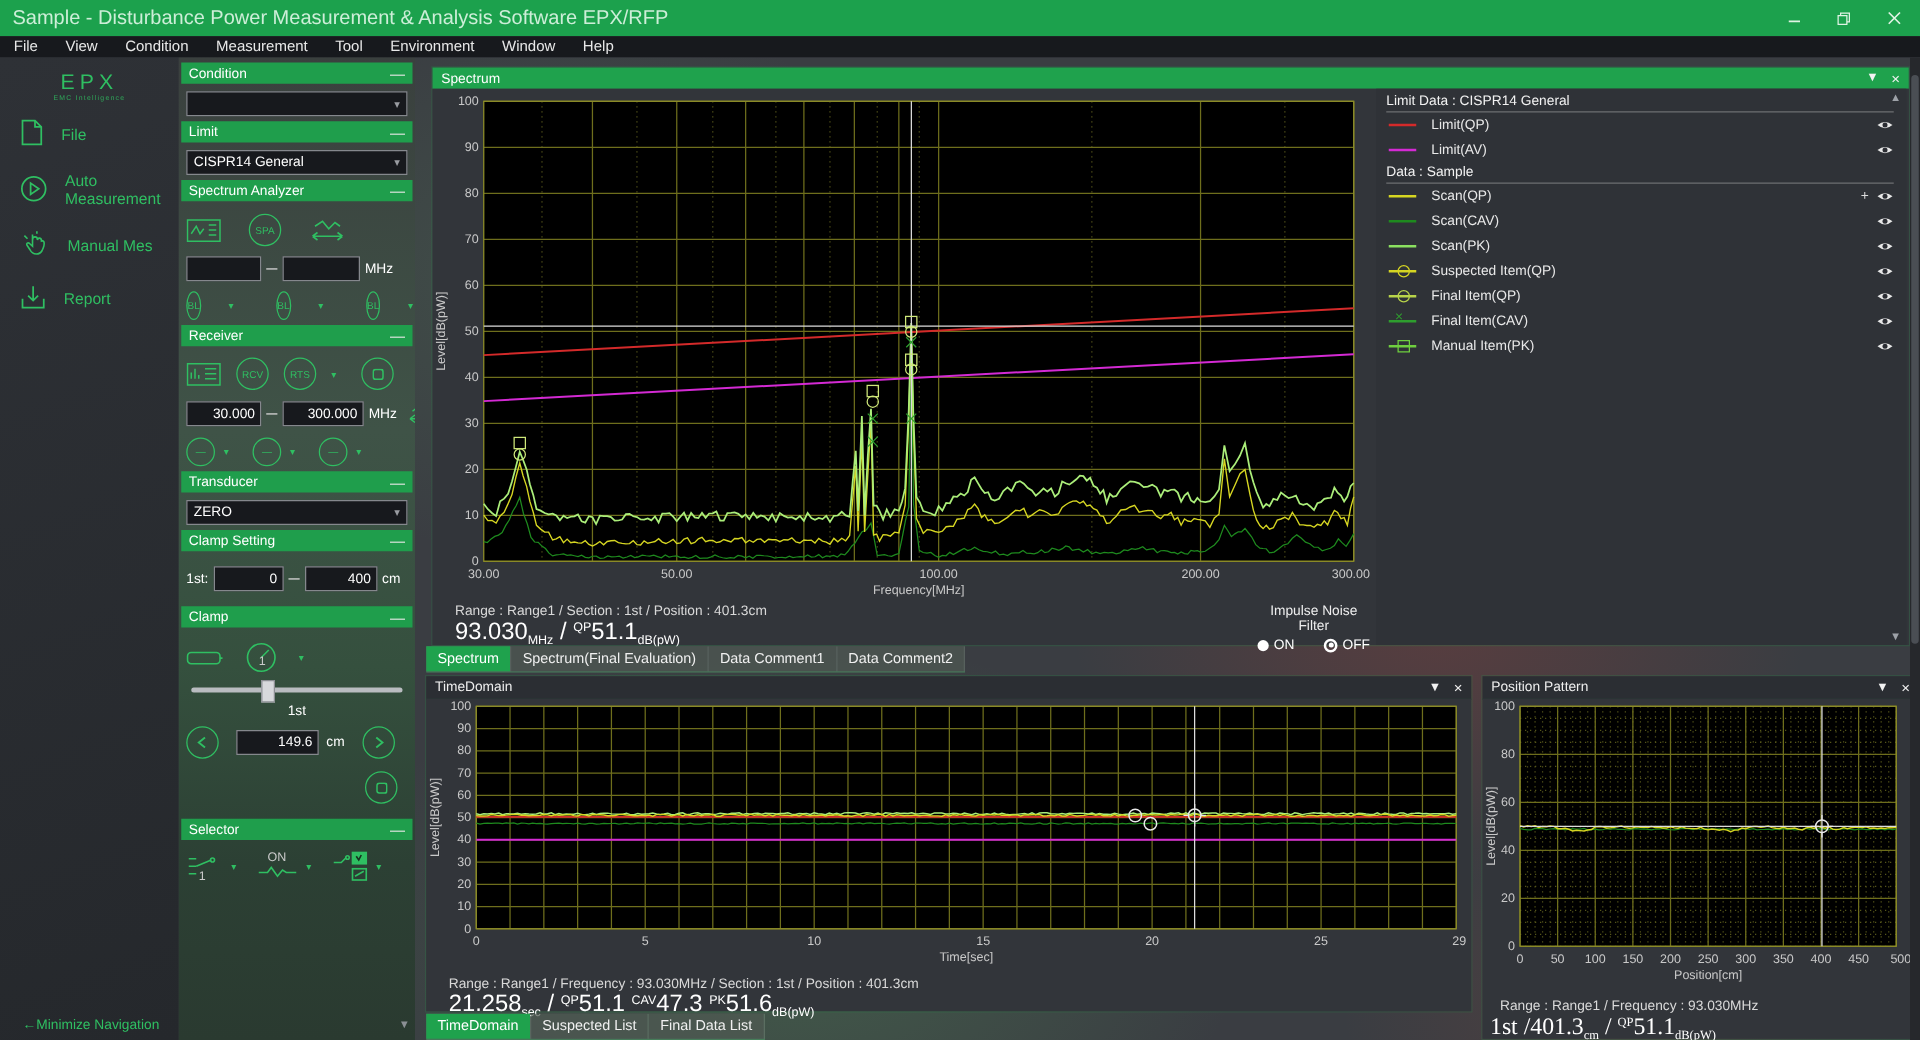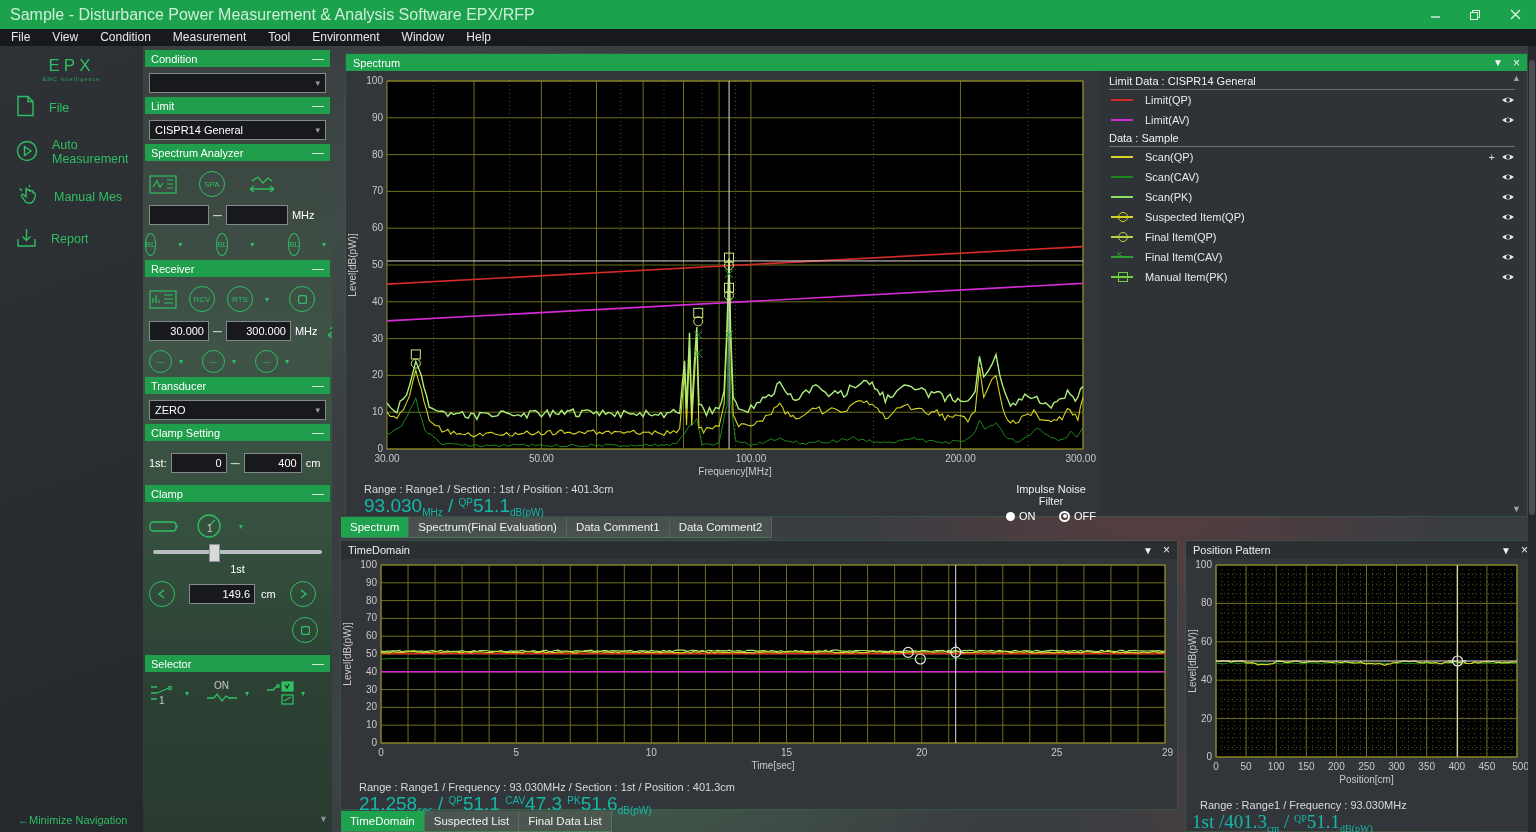--- a/index.html
+++ b/index.html
@@ -50,21 +50,21 @@
     radial-gradient(520px 340px at 300px 700px, rgba(84,158,92,.32), transparent 70%),
     radial-gradient(420px 320px at 120px 180px, rgba(92,148,100,.22), transparent 70%),
     radial-gradient(340px 220px at 980px 760px, rgba(142,72,62,.26), transparent 70%),
     #3a3d42;}
 
   
   .panel-h-green{height:17px;background:#1fa24d;color:#fff;font-size:11px;display:flex;align-items:center;padding:0 7px;}
   .panel-h-dark{height:18px;background:#2b2e33;color:#eee;font-size:11px;display:flex;align-items:center;padding:0 7px;border-bottom:1px solid #1fa24d33;}
   .ph-ctl{margin-left:auto;display:flex;gap:10px;color:#f2f2f2;font-size:10px;align-items:center;}
   .info-line{font-size:11px;color:#d9d9d9;}
-  .readout{color:#14b8a6;white-space:pre;}
+  .readout{color:#ffffff;white-space:pre;}
   .r-v{font-size:19px;}
   .r-sub{font-size:10px;position:relative;top:4px;}
   .r-sup{font-size:10px;position:relative;top:-6px;}
 
   svg text{font-family:"Liberation Sans",sans-serif;font-size:10px;fill:#c9c9c9;}
 
   
   .spec-win{left:345px;top:53px;width:1183px;height:464px;border:1px solid #1fa24d33;box-sizing:border-box;}
   .spec-body{position:absolute;left:0;top:17px;width:100%;height:445px;background:#32353a;}
   .legend{position:absolute;left:755px;top:0px;width:424px;height:445px;background:#2f3237;padding-top:2px;box-sizing:border-box;}
@@ -215,21 +215,21 @@
           <path d="M3 16 H27 M3 16 L7 13 M3 16 L7 19 M27 16 L23 13 M27 16 L23 19"></path>
         </svg>
       </span>
   </div>
   <div class="row" style="margin-top:8px;">
     <input class="inp num" style="width: 50px;" value="">
     <span style="color:#ccc">–</span>
     <input class="inp num" style="width: 52px;" value="">
     <span class="unit">MHz</span>
   </div>
-  <div class="row" style="gap:22px;margin-top:8px;justify-content:flex-end;">
+  <div class="row" style="gap:22px;margin-top:8px;">
     <span class="cir s22">BL</span>
       <span class="caret">▾</span>
     <span class="cir s22" style="margin-left:12px">BL</span>
       <span class="caret">▾</span>
     <span class="cir s22" style="margin-left:12px">BL</span>
       <span class="caret">▾</span>
   </div>
 
   <div class="sec-h">
     <span>Receiver</span>

